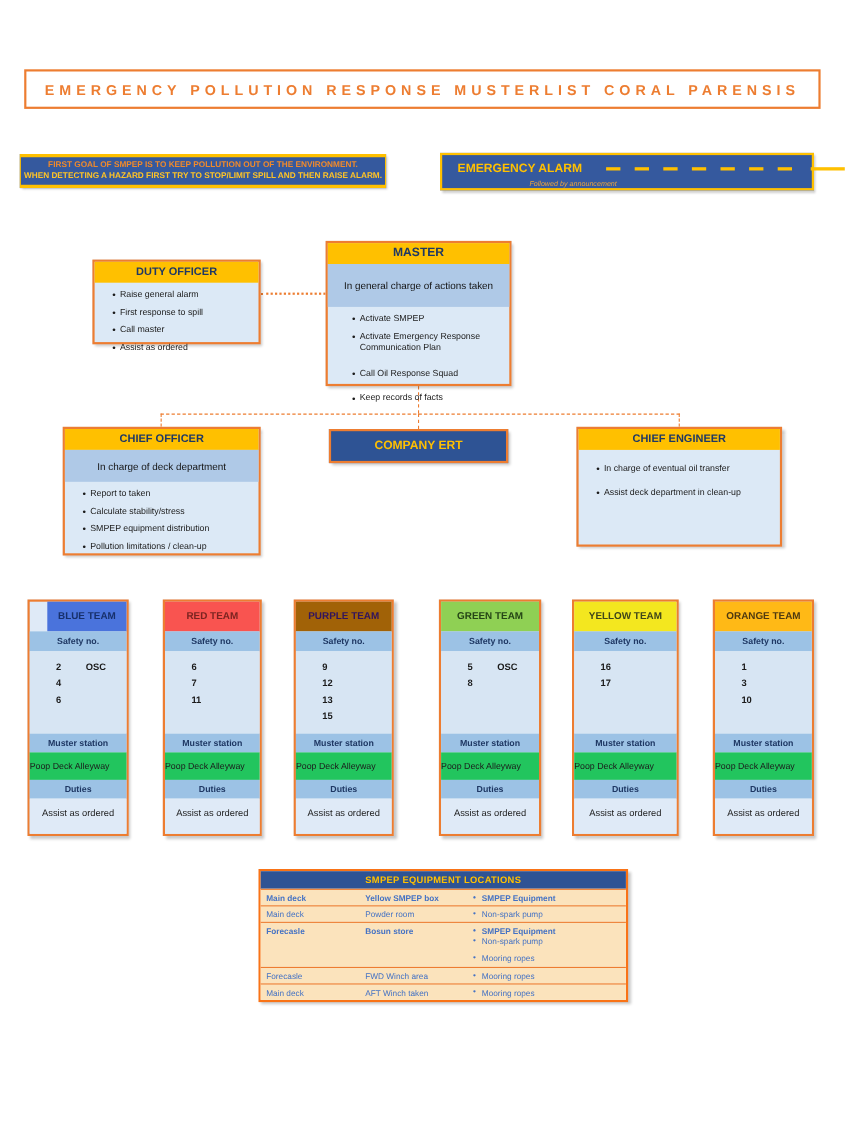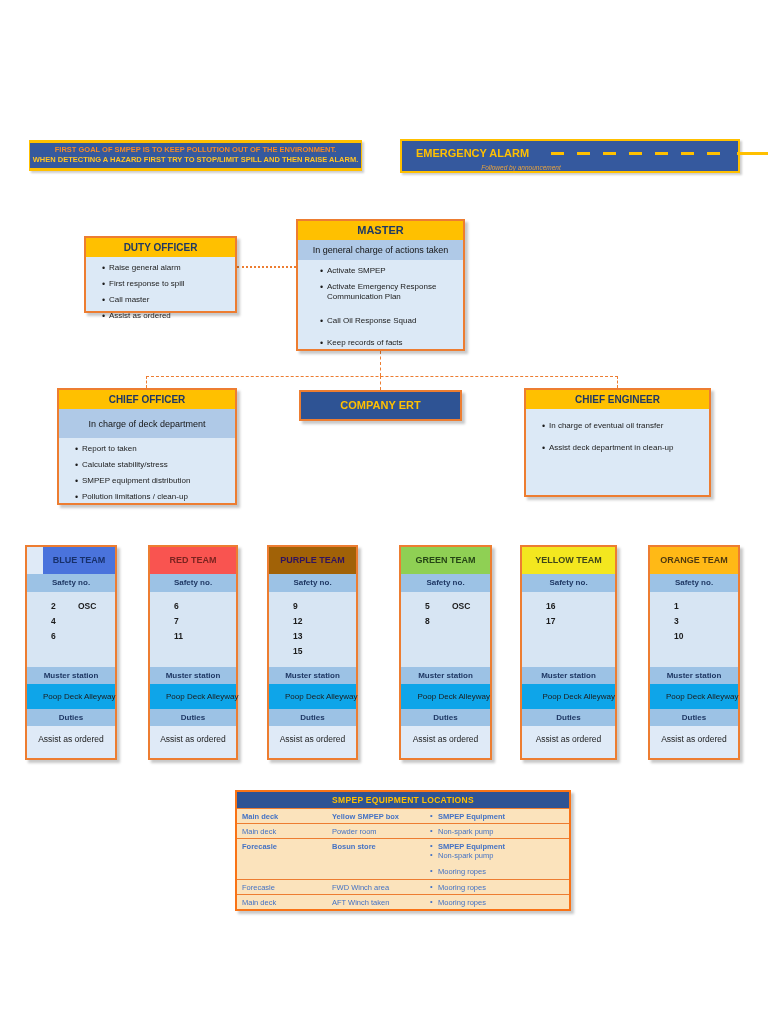--- a/index.html
+++ b/index.html
@@ -5,21 +5,21 @@
   * { margin:0; padding:0; box-sizing:border-box; }
   body { background:#ffffff; font-family:"Liberation Sans", sans-serif; }
   .page { position:relative; width:768px; height:1024px; background:#ffffff; margin:0 auto; overflow:hidden; }
 
   
   .title-banner { position:absolute; left:22px; top:63px; width:724px; height:36px;
     border:2px solid #ED7D31; color:#ED7D31; font-weight:bold; font-size:13px;
     letter-spacing:4.5px; text-align:center; line-height:33px; }
 
   
-  .info-banner { position:absolute; left:29px; top:140px; width:333px; height:31px;
+  .info-banner { position:absolute; left:18px; top:140px; width:333px; height:31px;
     background:#35599E; border:1px solid #FFC000; border-top:3px solid #FFC000; border-bottom:3px solid #FFC000;
     text-align:center; padding-top:2px; box-shadow:2px 2px 2px rgba(0,0,0,.2); }
   .info-line1 { color:#F08A2B; font-weight:bold; font-size:7.5px; line-height:10px; }
   .info-line2 { color:#FFC426; font-weight:bold; font-size:7.5px; line-height:10px; }
 
   
   .alarm { position:absolute; left:400px; top:139px; width:340px; height:34px;
     background:#35599E; border:2px solid #FFC000; box-shadow:2px 2px 2px rgba(0,0,0,.2); padding:4px 12px 0 14px; }
   .alarm-row { display:flex; align-items:center; height:16px; }
   .alarm-title { color:#FFC000; font-weight:bold; font-size:11px; white-space:nowrap; }
@@ -57,39 +57,40 @@
   
   .team { position:absolute; top:545px; height:215px; border:2px solid #ED7D31;
     background:#DFEAF7; box-shadow:2.5px 2.5px 2.5px rgba(0,0,0,.22); display:flex; flex-direction:column; }
   .team-hdr { height:27px; font-size:9px; font-weight:bold; text-align:center; line-height:27px; }
   .band { height:18px; background:#9CC2E5; color:#1F3864; font-weight:bold; font-size:8px; text-align:center; line-height:18px; }
   .band2 { height:17px; }
   .nums { height:75px; background:#D7E5F3; padding-top:6px; }
   .num-row { display:flex; height:15px; align-items:center; }
   .num { font-size:8.5px; font-weight:bold; color:#1b1b1b; margin-left:24px; min-width:13px; }
   .osc { font-size:8.5px; font-weight:bold; color:#1b1b1b; margin-left:14px; }
-  .cell-muster { height:25px; background:#0ea5e9; font-size:8px; color:#1b1b1b; text-align:right; line-height:25px; white-space:nowrap;padding-left:16px; }
+  .cell-muster { height:25px; background:#22c55e; font-size:8px; color:#1b1b1b; text-align:left; line-height:25px; white-space:nowrap; }
   .cell-duties { flex:1; background:#DFEAF7; font-size:8.5px; color:#1b1b1b; text-align:center; padding-top:8px; }
 
   
   .eq { position:absolute; left:235px; top:790px; width:336px; border:2px solid #f97316; box-shadow:2.5px 2.5px 2.5px rgba(0,0,0,.22); }
   .eq-title { background:#2E5394; color:#FFC000; font-weight:bold; font-size:8.5px; text-align:center; height:16px; line-height:16px; letter-spacing:.3px; }
   .eq-row { display:grid; grid-template-columns:90px 98px 1fr; background:#FBE3BC; border-top:1px solid #ED7D31;
     color:#4472C4; font-size:7.5px; padding:3px 2px 2px 5px; }
   .eq-row:first-of-type { border-top:none; }
   .eq-items .eq-item { position:relative; padding-left:8px; margin-bottom:7px; }
   .eq-items .eq-item:last-child { margin-bottom:1px; }
   .eq-item::before { content:"•"; position:absolute; left:0; top:-1px; }
   .b { font-weight:bold; }
 </style>
 </head>
 <body>
 
 <div class="page">
 
+  <div class="title-banner">EMERGENCY POLLUTION RESPONSE MUSTERLIST CORAL PARENSIS</div>
 
   <div class="info-banner">
     <div class="info-line1">FIRST GOAL OF SMPEP IS TO KEEP POLLUTION OUT OF THE ENVIRONMENT.</div>
     <div class="info-line2">WHEN DETECTING A HAZARD FIRST TRY TO STOP/LIMIT SPILL AND THEN RAISE ALARM.</div>
   </div>
 
   <div class="alarm">
     <div class="alarm-row">
       <span class="alarm-title">EMERGENCY ALARM</span>
       <span class="alarm-dashes">
@@ -118,21 +119,21 @@
     <ul class="duty">
       <li>Raise general alarm</li>
       <li>First response to spill</li>
       <li>Call master</li>
       <li>Assist as ordered</li>
     </ul>
   </div>
 
   <div class="obox" style="left:296px; top:219px; width:169px; height:132px;">
     <div class="obox-hdr" style="font-size:11px;">MASTER</div>
-    <div class="obox-sub" style="height:20px;">In general charge of actions taken</div>
+    <div class="obox-sub" style="height:39px;">In general charge of actions taken</div>
     <ul class="master-body" style="padding-left:22px;">
       <li>Activate SMPEP</li>
       <li>Activate Emergency Response Communication Plan</li>
       <li>Call Oil Response Squad</li>
       <li>Keep records of facts</li>
     </ul>
   </div>
 
   <div class="obox" style="left:57px; top:388px; width:180px; height:117px;">
     <div class="obox-hdr">CHIEF OFFICER</div>

